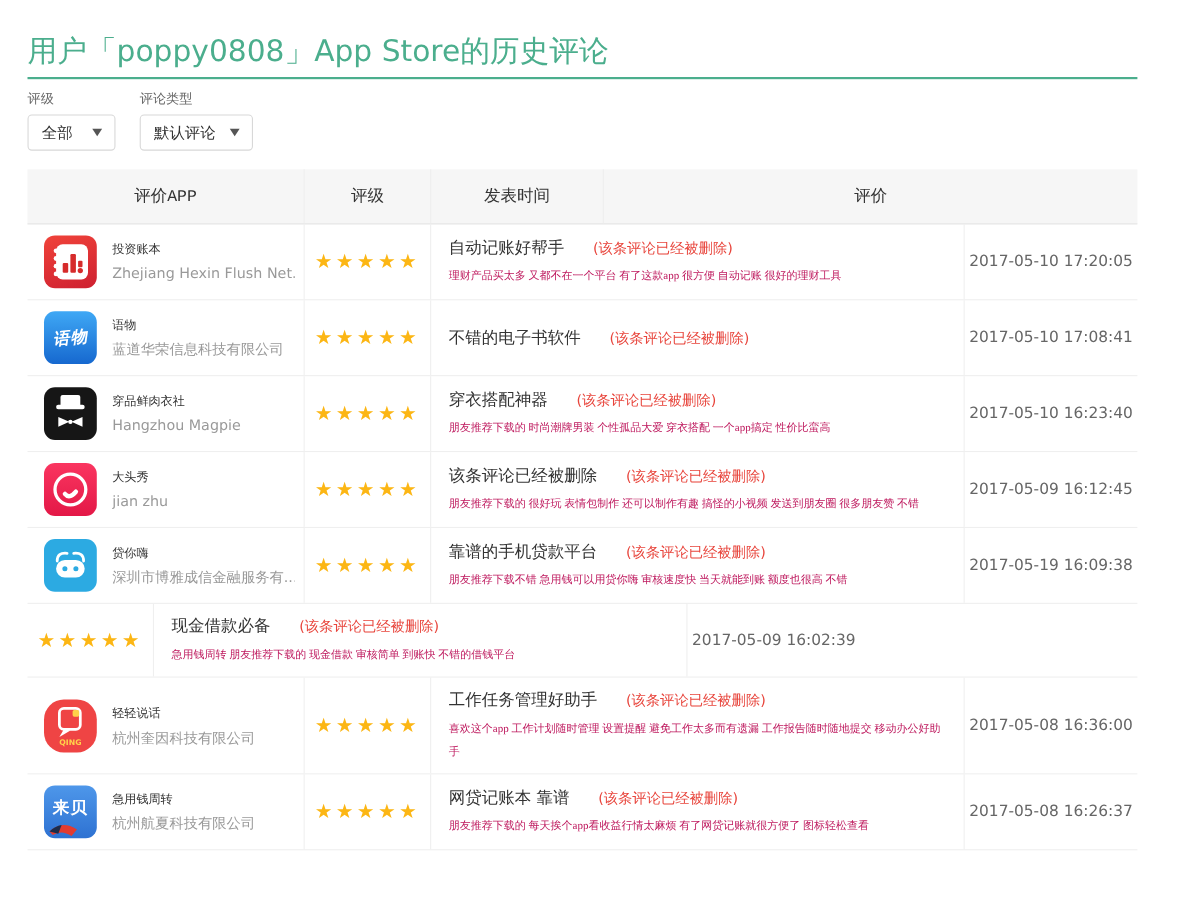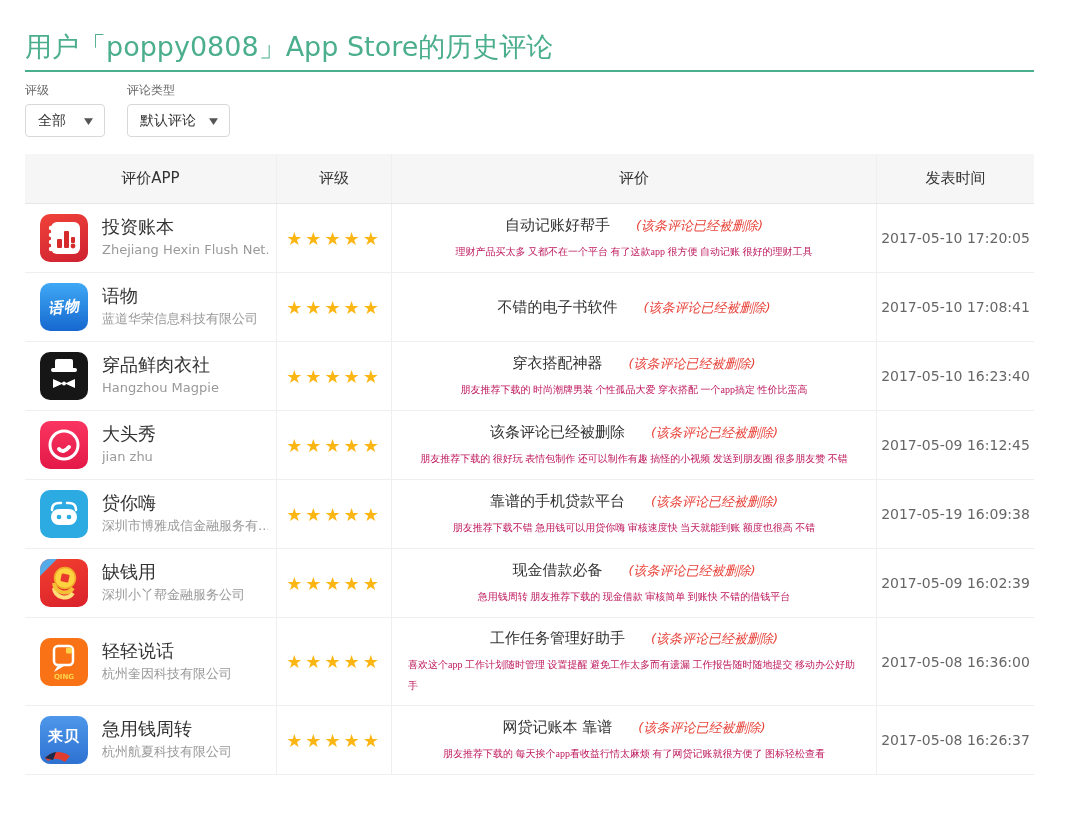--- a/index.html
+++ b/index.html
@@ -19,42 +19,42 @@
   .filter-select { margin-top:6px; height:33px; border:1px solid #d8d8d8; border-radius:4px;
     background:#fff; display:flex; align-items:center; justify-content:space-between;
     padding:0 12px; font-size:14px; color:#333; cursor:pointer; }
   .filter-select.w1 { min-width:80px; }
   .filter-select.w2 { min-width:101px; }
   .caret { font-size:9px; color:#555; margin-left:14px; transform:scaleX(1.3); }
 
   
   .table { margin-top:17px; width:1009px; font-size:14px; }
   .t-row { display:flex; width:100%; }
-  .t-head { background:#f6f6f6; height:50px; border-bottom:1px solid #e6e6e6; }
+  .t-head { background:#f6f6f6; height:50px; border-bottom:1px solid #e6e6e6;font-family:Liberation Mono, monospace; }
   .t-head .cell { display:flex; align-items:center; justify-content:center;
     font-size:15px; color:#333; }
   .cell { border-right:1px solid #efefef; }
   .cell:last-child { border-right:none; }
   .c1 { width:252px; } .c2 { width:115px; } .c3 { width:485px; } .c4 { width:157px; }
 
   .t-body .t-row { border-bottom:1px solid #efefef; }
   .cell-app { display:flex; align-items:center; padding:10px 8px 10px 15px; gap:14px; }
   .app-icon { width:48px; height:48px; border-radius:10px; flex-shrink:0; overflow:hidden;
     display:flex; align-items:center; justify-content:center; position:relative; }
   .app-meta { overflow:hidden; }
-  .app-name { font-size:18px; color:#333; white-space:nowrap; line-height:20px; }
+  .app-name { font-size:11px; color:#333; white-space:nowrap; line-height:20px; }
   .app-company { font-size:13px; color:#999; white-space:nowrap; line-height:18px; margin-top:4px; }
 
   .cell-rating { display:flex; align-items:center; justify-content:center; }
   .stars { color:#fcb614; font-size:18px; letter-spacing:3px; white-space:nowrap; }
 
-  .cell-review { padding:9px 16px; display:flex; flex-direction:column; justify-content:center;align-items:center; }
+  .cell-review { padding:9px 16px; display:flex; flex-direction:column; justify-content:center; }
   .review-head { display:flex; align-items:baseline; }
   .review-title { font-size:15px; color:#333; line-height:22px; white-space:nowrap; }
-  .review-deleted { font-size:13px; color:#e8453c; font-style:italic; margin-left:26px; white-space:nowrap; }
+  .review-deleted { font-size:13px; color:#e8453c; margin-left:26px; white-space:nowrap; }
   .review-body { margin-top:5px; font-size:10px; color:#be185d; line-height:21px;font-family:Liberation Serif, serif; }
 
   .cell-time { display:flex; align-items:center; justify-content:center; font-size:14px; color:#666; }
   .laibei-txt { color:#fff; font-weight:bold; font-size:15px; margin-top:-8px; letter-spacing:1px; }
   .yuwu-txt { color:#fff; font-weight:bold; font-size:15px; font-style:italic; transform:rotate(-6deg); letter-spacing:1px; }
 </style>
 </head>
 <body>
 
 <div class="page">
@@ -78,22 +78,22 @@
           <span>默认评论</span>
           <span class="caret">▼</span>
         </div>
       </div>
     </div>
 
     <div class="table">
       <div class="t-row t-head">
         <div class="cell c1">评价APP</div>
         <div class="cell c2">评级</div>
+        <div class="cell c4">发表时间</div>
         <div class="cell c3">评价</div>
-        <div class="cell c4">发表时间</div>
       </div>
       <div class="t-body">
   <div class="t-row">
     <div class="cell c1 cell-app">
       <div class="app-icon" style="background: linear-gradient(160deg, rgb(240, 67, 58), rgb(206, 32, 48));">
                 <svg width="48" height="48" viewBox="0 0 48 48">
                   <rect x="11" y="8" width="29" height="32" rx="6" fill="#fff"></rect>
                   <circle cx="11" cy="14" r="2.2" fill="#fff"></circle>
                   <circle cx="11" cy="21" r="2.2" fill="#fff"></circle>
                   <circle cx="11" cy="28" r="2.2" fill="#fff"></circle>
@@ -222,51 +222,36 @@
       <div class="review-head">
         <span class="review-title">靠谱的手机贷款平台</span>
         <span class="review-deleted" style="color: rgb(232, 69, 60);">(该条评论已经被删除)</span>
       </div>
       <div class="review-body">朋友推荐下载不错 急用钱可以用贷你嗨 审核速度快 当天就能到账 额度也很高 不错</div>
     </div>
     <div class="cell c4 cell-time">2017-05-19 16:09:38</div>
   </div>
 
   <div class="t-row">
-    <div class="cell c1 cell-app">
-      <div class="app-icon" style="background: linear-gradient(160deg, rgb(242, 64, 47), rgb(217, 33, 43));">
-                <svg width="48" height="48" viewBox="0 0 48 48">
-                  <polygon points="0,0 17,0 0,17" fill="#55aae8"></polygon>
-                  <path d="M14,29 a10.5,10.5 0 0 0 19,5" fill="none" stroke="#ffdf7a" stroke-width="4"></path>
-                  <path d="M14,24 a10.5,10.5 0 0 0 19,5" fill="none" stroke="#f6c036" stroke-width="4"></path>
-                  <circle cx="25" cy="19" r="10.5" fill="#ffd23f" stroke="#f0a828" stroke-width="1.5"></circle>
-                  <rect x="21" y="15" width="8" height="8" rx="1" fill="#e8382d" transform="rotate(12 25 19)"></rect>
-                </svg>
-              </div>
-      <div class="app-meta">
-        <div class="app-name">缺钱用</div>
-        <div class="app-company">深圳小丫帮金融服务公司</div>
-      </div>
-    </div>
     <div class="cell c2 cell-rating">
       <span class="stars" style="color: rgb(252, 182, 20);">★★★★★</span>
     </div>
     <div class="cell c3 cell-review">
       <div class="review-head">
         <span class="review-title">现金借款必备</span>
         <span class="review-deleted" style="color: rgb(232, 69, 60);">(该条评论已经被删除)</span>
       </div>
       <div class="review-body">急用钱周转 朋友推荐下载的 现金借款 审核简单 到账快 不错的借钱平台</div>
     </div>
     <div class="cell c4 cell-time">2017-05-09 16:02:39</div>
   </div>
 
   <div class="t-row">
     <div class="cell c1 cell-app">
-      <div class="app-icon" style="background: #f97316;">
+      <div class="app-icon" style="background: #ef4444; border-radius: 18px;">
                 <svg width="48" height="48" viewBox="0 0 48 48">
                   <rect x="14" y="8" width="19" height="19" rx="4" fill="none" stroke="#fff" stroke-width="2.5"></rect>
                   <rect x="26" y="9.5" width="6" height="6" rx="1.5" fill="#ffd24a"></rect>
                   <path d="M18,27 l-4,7 l10,-6 z" fill="#fff"></path>
                   <text x="24" y="41" font-size="7" fill="#ffd24a" text-anchor="middle" font-weight="bold">QING</text>
                 </svg>
               </div>
       <div class="app-meta">
         <div class="app-name">轻轻说话</div>
         <div class="app-company">杭州奎因科技有限公司</div>

